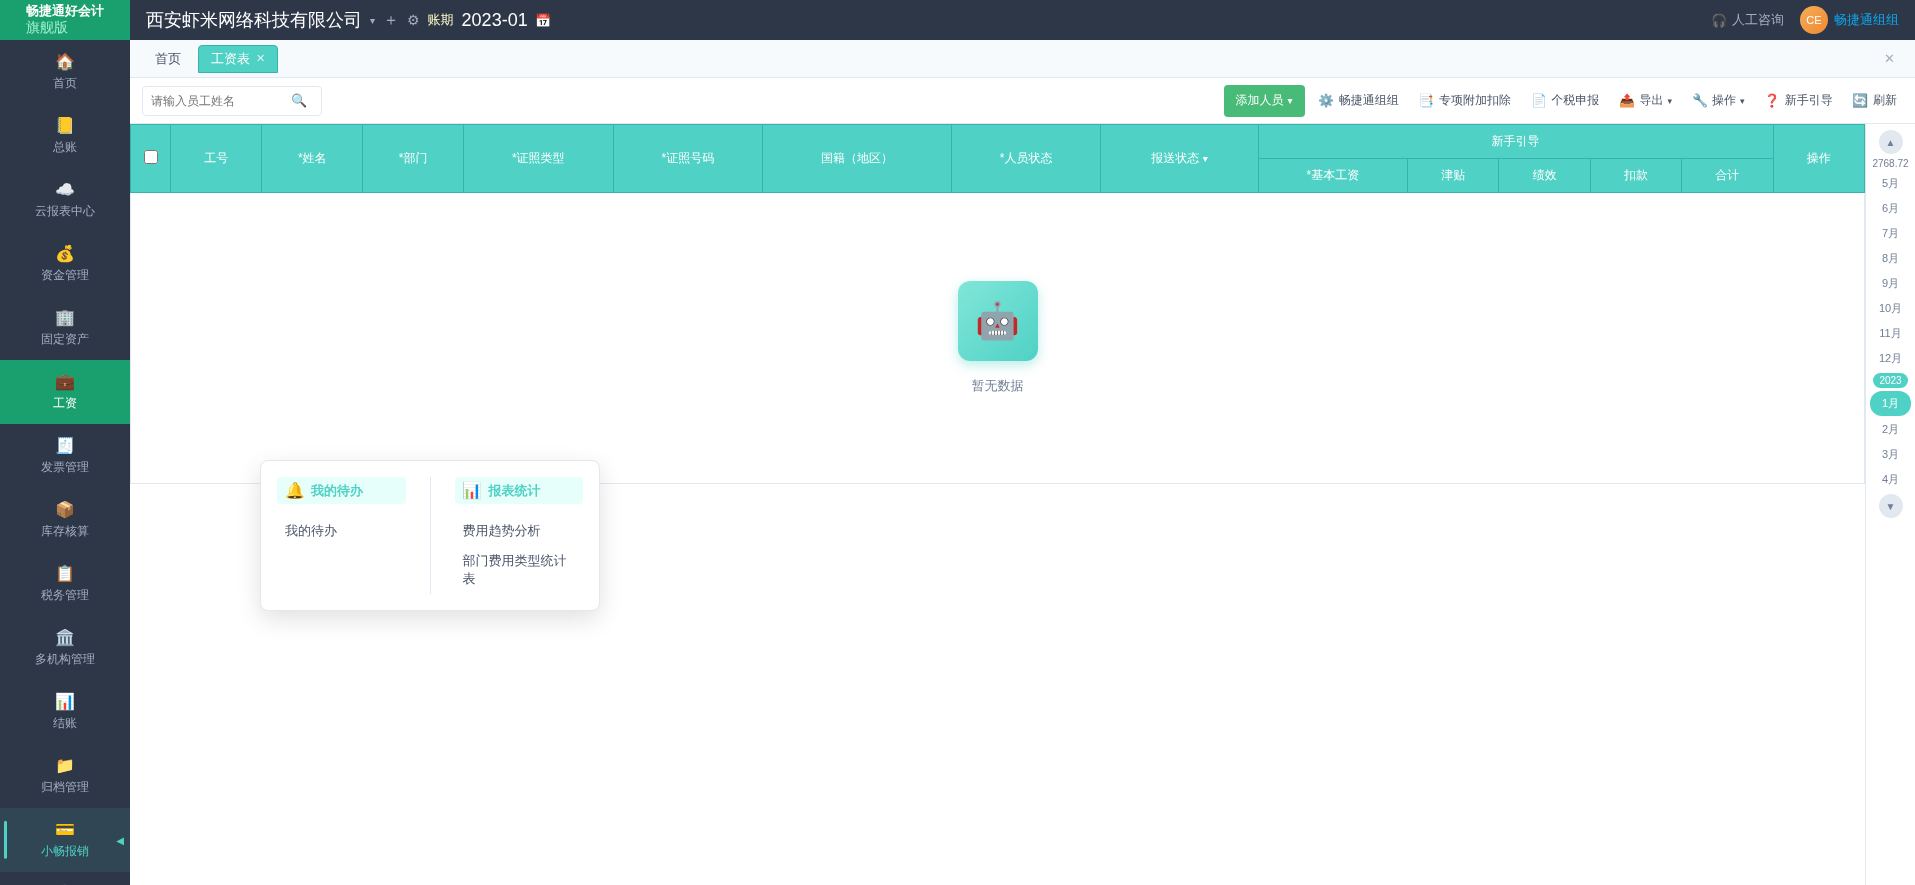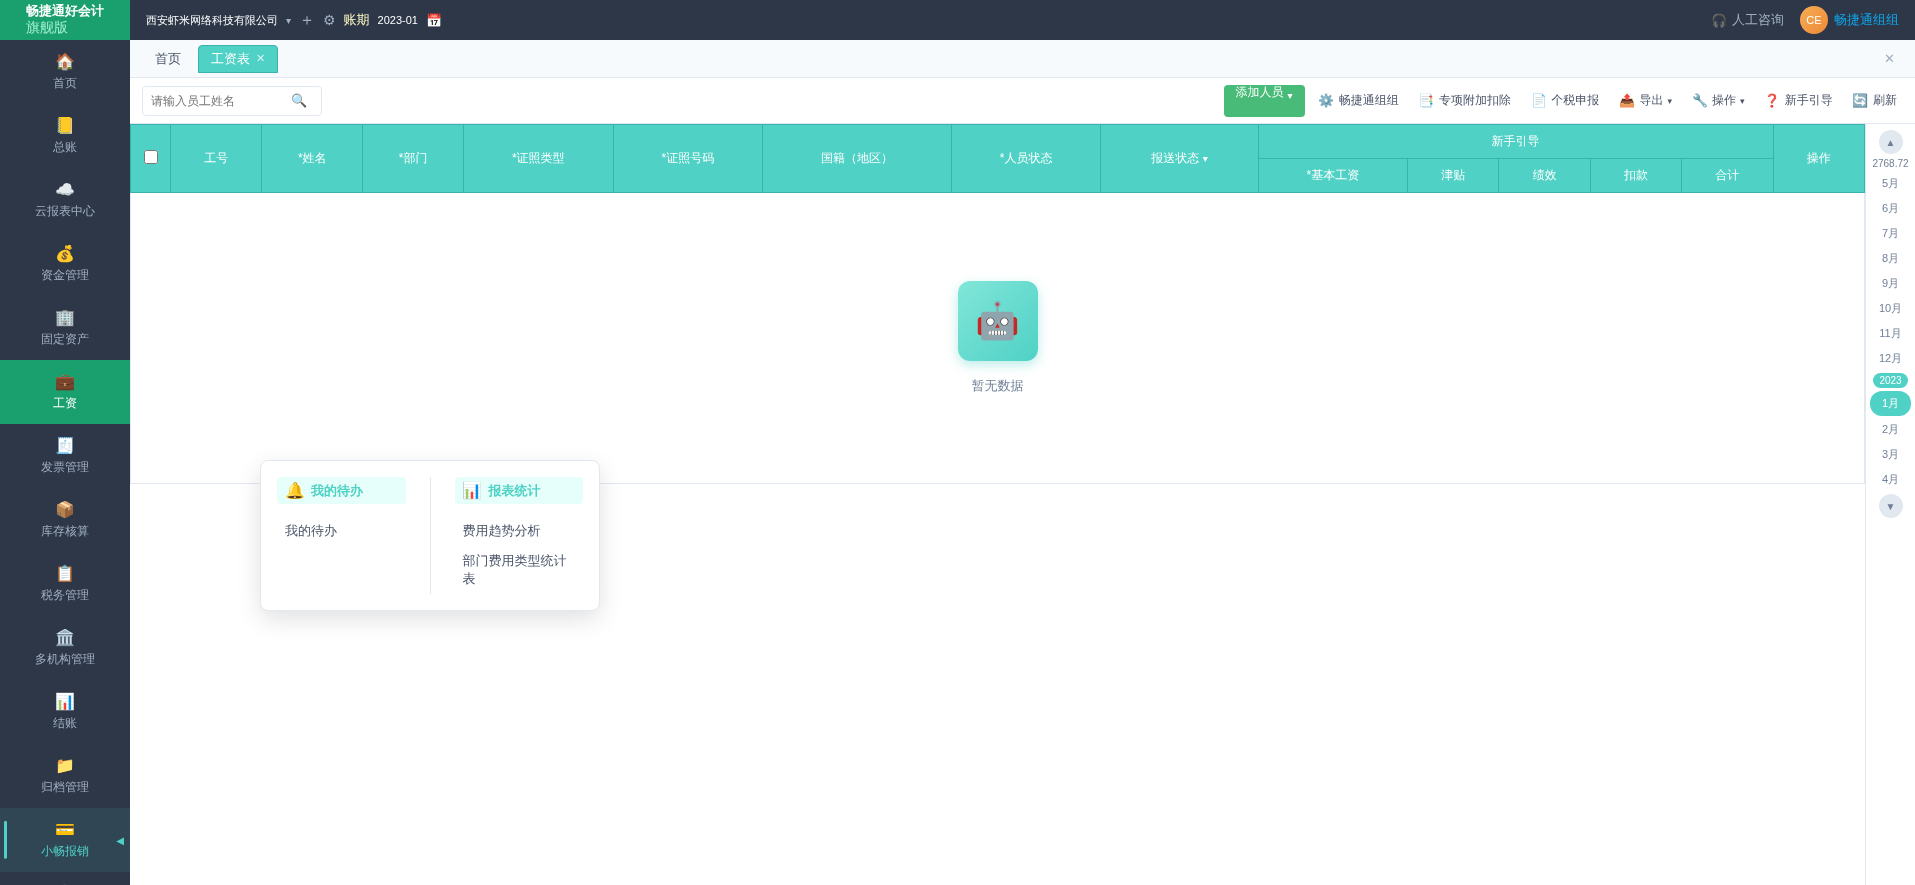--- a/index.html
+++ b/index.html
@@ -36,21 +36,21 @@
     }
     .company-area {
       display: flex;
       align-items: center;
       padding: 0 16px;
       color: #e2e8f0;
       font-size: 13px;
       gap: 8px;
       flex: 1;
     }
-    .company-name { color: white; font-size: 11px; }
+    .company-name { color: white; font-size: 18px; }
     .chevron-down { color: #a0aec0; font-size: 10px; }
     .add-icon { color: #a0aec0; font-size: 16px; cursor: pointer; }
     .settings-icon { color: #a0aec0; font-size: 14px; cursor: pointer; }
     .period-label { color: #fef9c3; }
     .calendar-icon { color: #a0aec0; }
     .top-right {
       display: flex;
       align-items: center;
       gap: 16px;
       padding-right: 16px;
@@ -169,21 +169,21 @@
     .add-person-btn {
       height: 30px;
       background: #48bb78;
       color: white;
       border: none;
       border-radius: 4px;
       padding: 16px 12px;
       font-size: 12px;
       cursor: pointer;
       display: flex;
-      align-items: flex-end;
+      align-items: center;
       gap: 4px;
     }
     .add-person-btn .chevron { font-size: 10px; }
     .toolbar-action {
       display: flex;
       align-items: center;
       gap: 4px;
       color: #4a5568;
       font-size: 12px;
       cursor: pointer;

